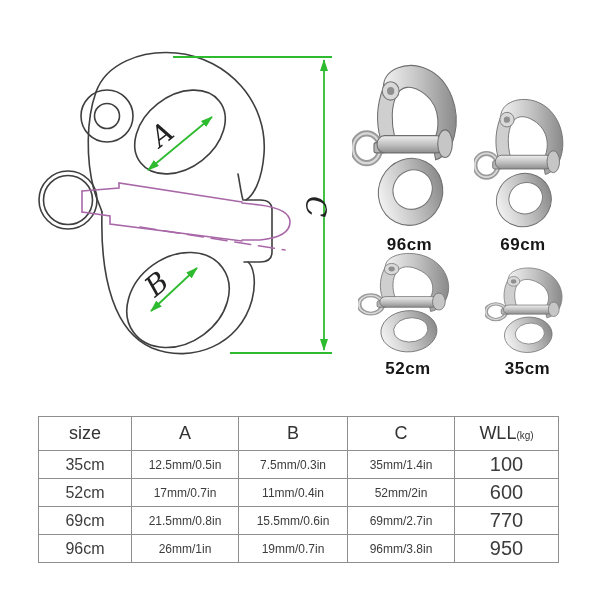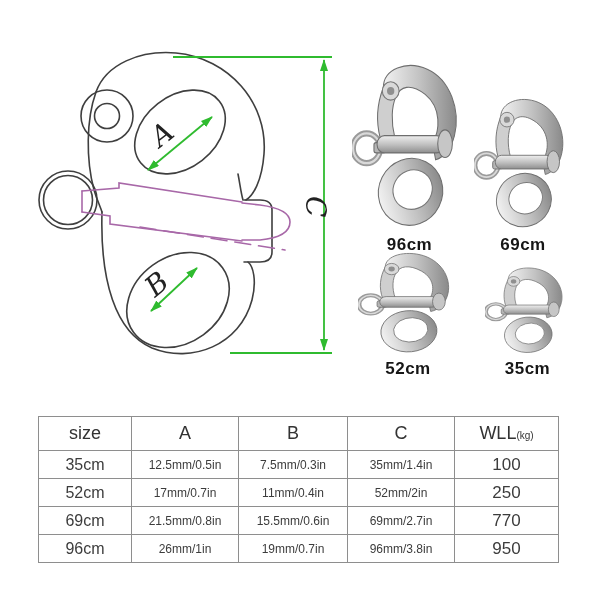--- a/index.html
+++ b/index.html
@@ -21,21 +21,21 @@
   .spec-table td,.spec-table th{
     border:1px solid #8e8e8e;text-align:center;vertical-align:middle;
     padding:0;font-weight:normal;
   }
   .spec-table thead tr{height:34px;}
   .spec-table tbody tr{height:28px;}
   .spec-table thead th{font-size:18px;color:#333;}
   .wll-unit{font-size:10px;}
   .col-size{font-size:16px;}
   .cell{font-size:12px;}
-  .cell-wll{font-size:17px;}
+  .cell-wll{font-size:20px;}
 </style>
 </head>
 <body>
 
 <div class="canvas">
 
   <svg class="drawing" width="340" height="395" viewBox="0 0 340 395">
     <defs>
       <marker id="arrG" viewBox="0 0 12 8" refX="11" refY="4" markerWidth="12" markerHeight="8" orient="auto-start-reverse" markerUnits="userSpaceOnUse">
         <path d="M0,0 L12,4 L0,8 Z" fill="#2fbb2f"></path>
@@ -173,21 +173,21 @@
         <td class="cell">12.5mm/0.5in</td>
         <td class="cell">7.5mm/0.3in</td>
         <td class="cell">35mm/1.4in</td>
         <td class="cell-wll">100</td>
       </tr>
       <tr>
         <td class="col-size">52cm</td>
         <td class="cell">17mm/0.7in</td>
         <td class="cell">11mm/0.4in</td>
         <td class="cell">52mm/2in</td>
-        <td class="cell-wll">250</td>
+        <td class="cell-wll">600</td>
       </tr>
       <tr>
         <td class="col-size">69cm</td>
         <td class="cell">21.5mm/0.8in</td>
         <td class="cell">15.5mm/0.6in</td>
         <td class="cell">69mm/2.7in</td>
         <td class="cell-wll">770</td>
       </tr>
       <tr>
         <td class="col-size">96cm</td>

